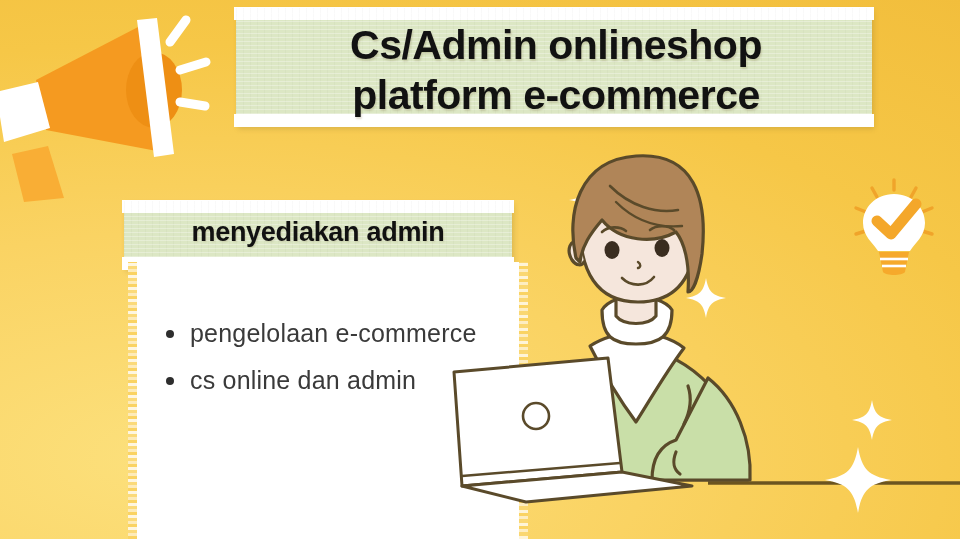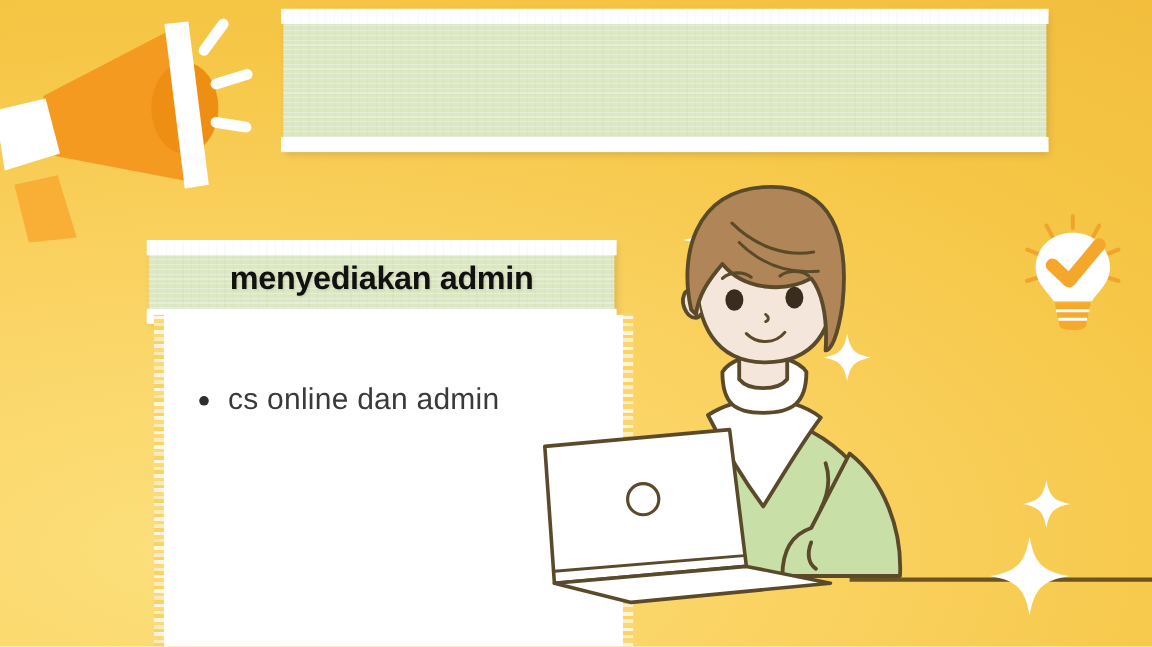--- a/index.html
+++ b/index.html
@@ -219,32 +219,35 @@
         <line x1="176" y1="40" x2="192" y2="18"></line>
         <line x1="186" y1="68" x2="212" y2="60"></line>
         <line x1="186" y1="100" x2="211" y2="104"></line>
       </g>
     </svg>
   </div>
 
   <div id="title-band" class="torn-band">
     <div class="paper-tex"></div>
   </div>
+  <div id="title-text">Cs/Admin onlineshop
+platform e-commerce</div>
 
   <div id="sub-band" class="torn-band">
     <div class="paper-tex"></div>
   </div>
   <div id="sub-text">menyediakan admin</div>
 
   <div id="list-card">
     <span class="edge-left"></span>
     <span class="edge-right"></span>
   </div>
 
   <ul id="bullet-list">
+    <li>pengelolaan e-commerce</li>
     <li>cs online dan admin</li>
   </ul>
 
   <div id="person-illustration">
     <svg viewBox="0 0 520 389" width="520" height="389">
       <defs>
         <g id="sparkle4">
           <path d="M0 -50 C 6 -16, 16 -6, 50 0 C 16 6, 6 16, 0 50 C -6 16, -16 6, -50 0 C -16 -6, -6 -16, 0 -50 Z"></path>
         </g>
       </defs>

